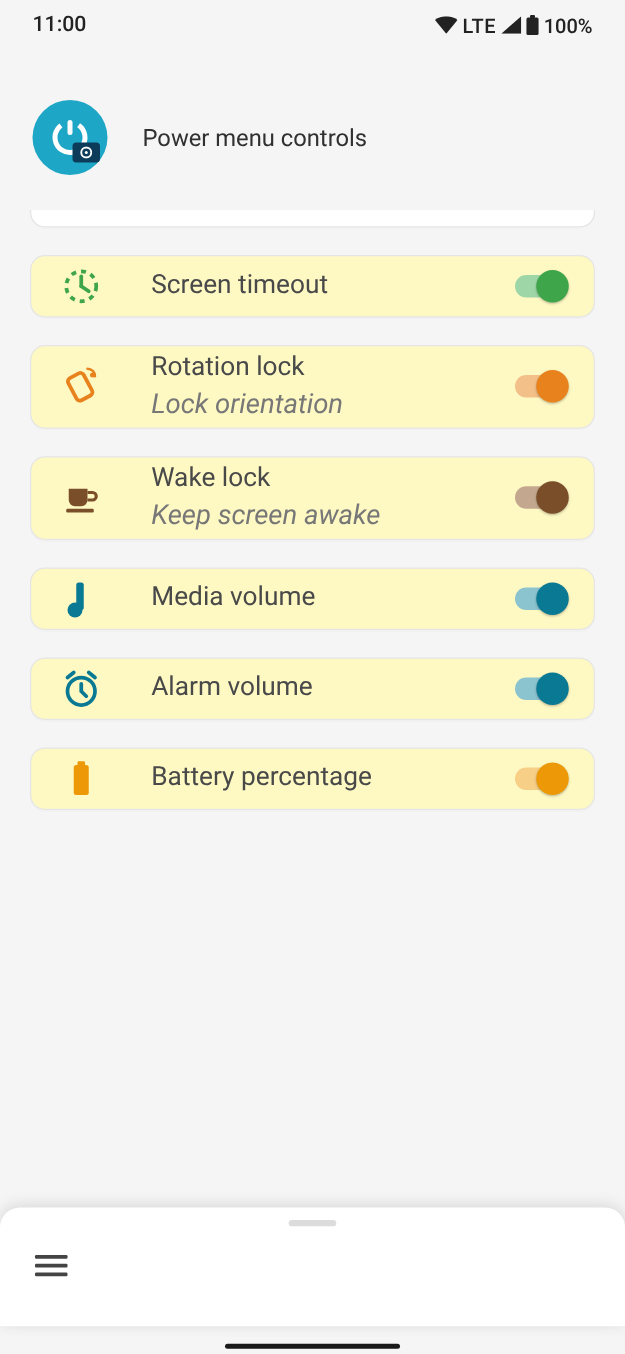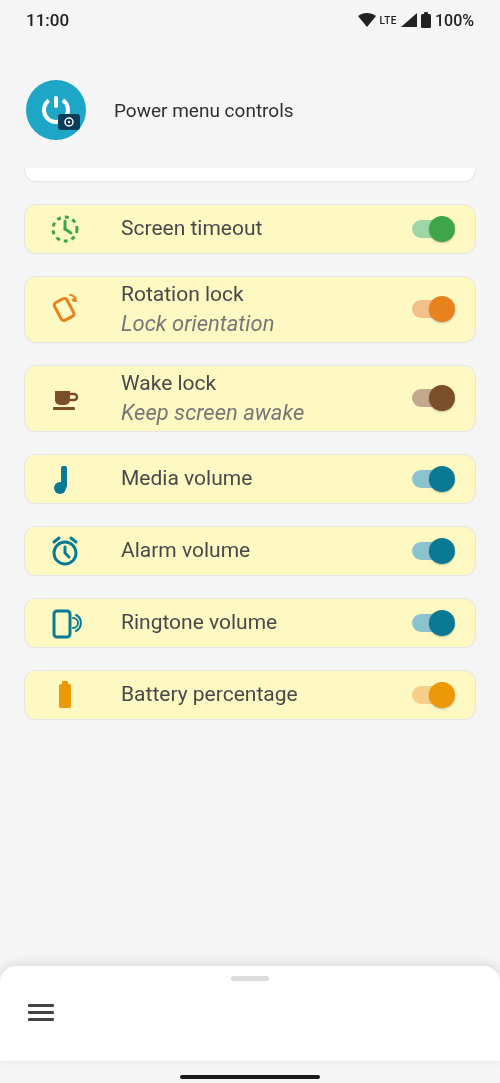--- a/index.html
+++ b/index.html
@@ -110,21 +110,21 @@
 </style>
 </head>
 <body>
 
 <div class="status-bar">
   <span>11:00</span>
   <div class="status-right">
     <svg width="18" height="14" viewBox="0 0 18 14">
         <path d="M9 14 L0 3 C5 -1 13 -1 18 3 Z" fill="#222"></path>
       </svg>
-    <span style="font-size:10px;letter-spacing:0.5px;">LTE</span>
+    <span style="font-size:16px;letter-spacing:0.5px;">LTE</span>
     <svg width="16" height="14" viewBox="0 0 16 14">
         <path d="M0 14 L16 14 L16 0 Z" fill="#222"></path>
       </svg>
     <svg width="10" height="16" viewBox="0 0 10 16">
         <rect x="0" y="2" width="10" height="14" rx="1.5" fill="#222"></rect>
         <rect x="3" y="0" width="4" height="2.5" rx="1" fill="#222"></rect>
       </svg>
     <span>100%</span>
   </div>
 </div>
@@ -228,36 +228,20 @@
     </div>
     <div class="card-text">
       <div class="card-title">Alarm volume</div>
     </div>
     <div class="toggle">
       <div class="toggle-track" style="background:#8bc3cf"></div>
       <div class="toggle-thumb" style="background:#0a7a94"></div>
     </div>
   </div>
 
-  <div class="card">
-    <div class="card-icon">
-      <svg width="34" height="34" viewBox="0 0 34 34">
-        <rect x="6" y="5" width="16" height="26" rx="3" fill="none" stroke="#0a7a94" stroke-width="3"></rect>
-        <path d="M25 12 a5 5 0 0 1 0 10" fill="none" stroke="#0a7a94" stroke-width="2" stroke-linecap="round"></path>
-        <path d="M28 9 a9 9 0 0 1 0 16" fill="none" stroke="#0a7a94" stroke-width="2" stroke-linecap="round"></path>
-      </svg>
-    </div>
-    <div class="card-text">
-      <div class="card-title">Ringtone volume</div>
-    </div>
-    <div class="toggle">
-      <div class="toggle-track" style="background:#8bc3cf"></div>
-      <div class="toggle-thumb" style="background:#0a7a94"></div>
-    </div>
-  </div>
 
   <div class="card">
     <div class="card-icon">
       <svg width="20" height="34" viewBox="0 0 20 34">
         <rect x="4" y="6" width="12" height="24" rx="2" fill="#ed9907"></rect>
         <rect x="7" y="3" width="6" height="4" rx="1" fill="#ed9907"></rect>
       </svg>
     </div>
     <div class="card-text">
       <div class="card-title">Battery percentage</div>

